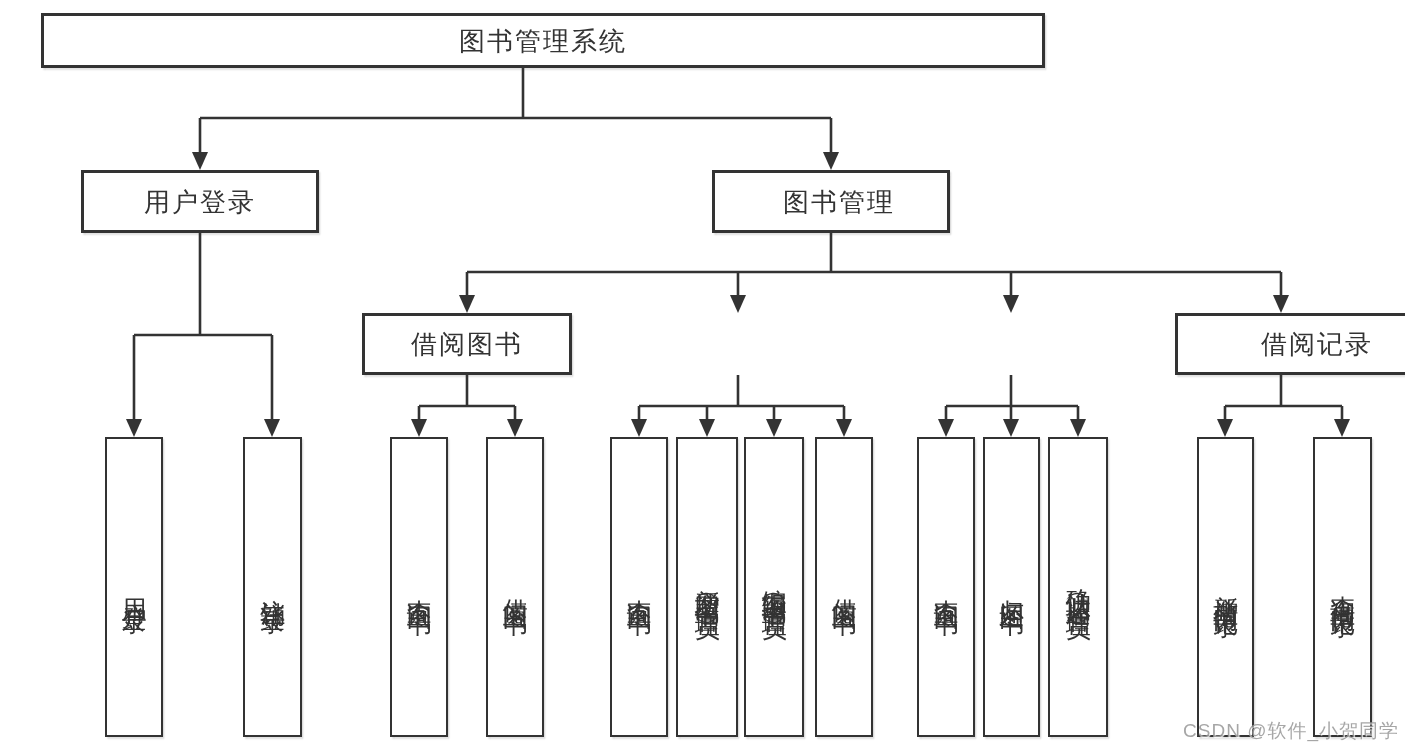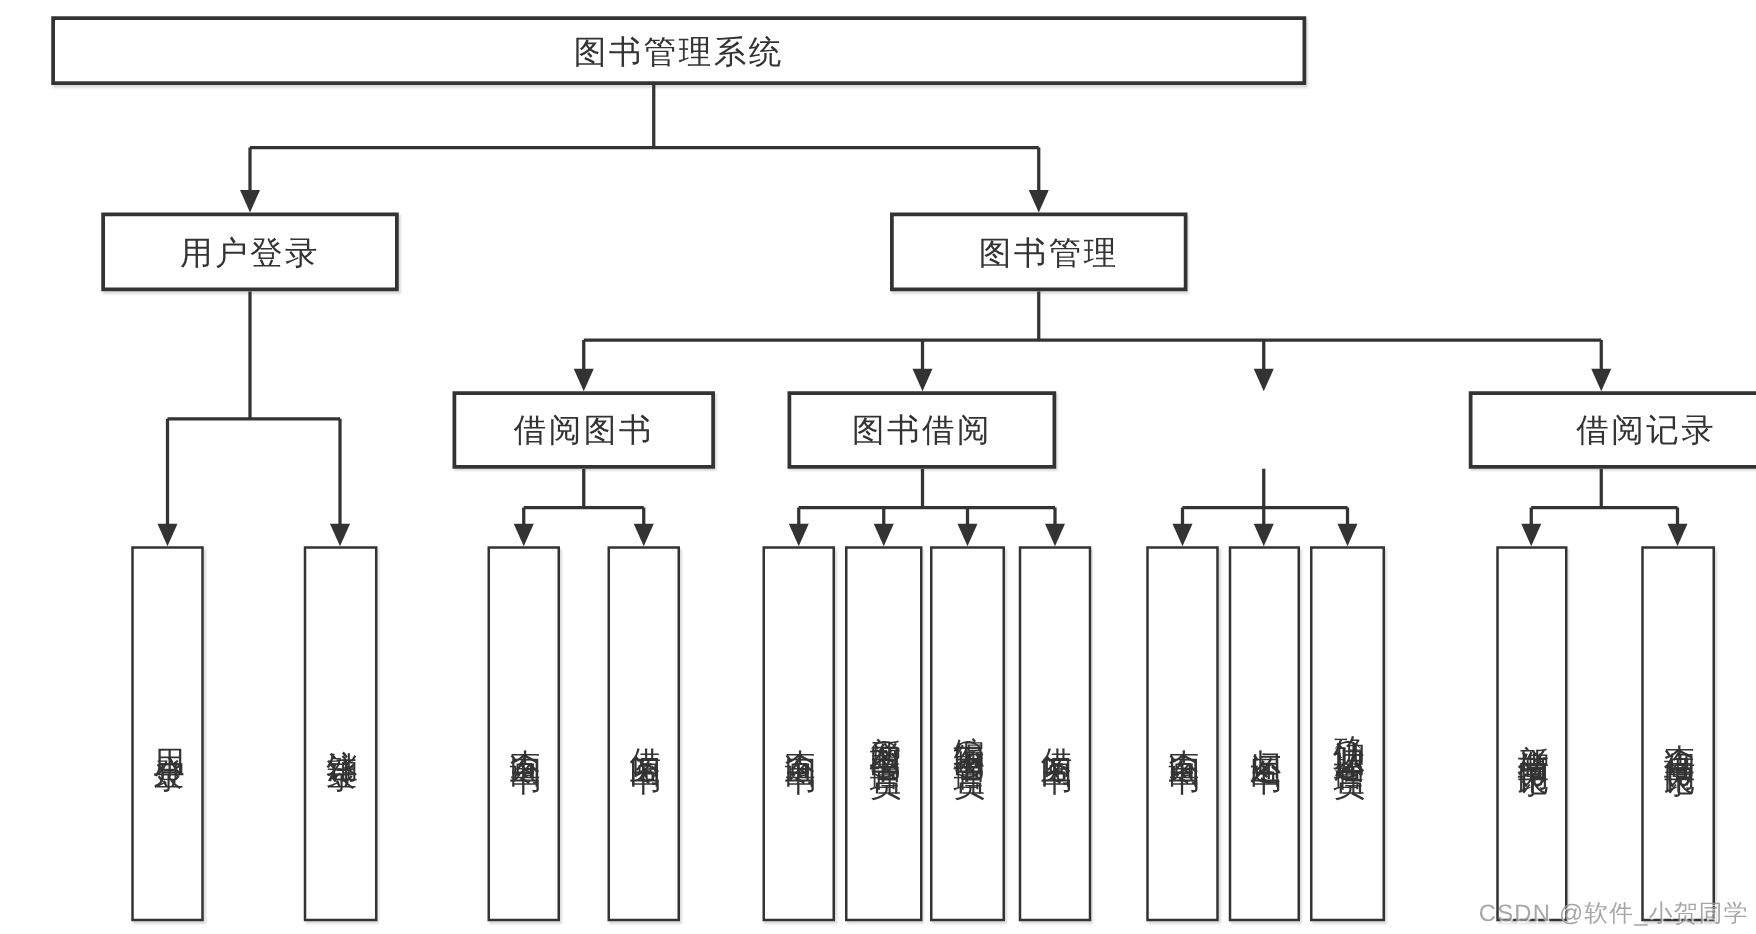--- a/index.html
+++ b/index.html
@@ -126,23 +126,20 @@
   <div class="node lv2" style="left:81px; top:170px; width:238px; height:63px;">
     <span>用户登录</span>
   </div>
   <div class="node lv2" style="left:712px; top:170px; width:238px; height:63px;padding-left:16px;">
     <span>图书管理</span>
   </div>
 
   <div class="node lv3" style="left:362px; top:313px; width:210px; height:62px;">
     <span>借阅图书</span>
   </div>
-  <div class="node lv3" style="left:630px; top:313px; width:215px; height:62px;">
-    <span>图书借阅</span>
-  </div>
   <div class="node lv3" style="left:1175px; top:313px; width:256px; height:62px;padding-left:28px;">
     <span>借阅记录</span>
   </div>
 
   <div class="node leaf" style="left:105px; top:437px; width:58px; height:300px;">
     <span class="vtext">用户登录</span>
   </div>
   <div class="node leaf" style="left:243px; top:437px; width:59px; height:300px;">
     <span class="vtext">注销登录</span>
   </div>

